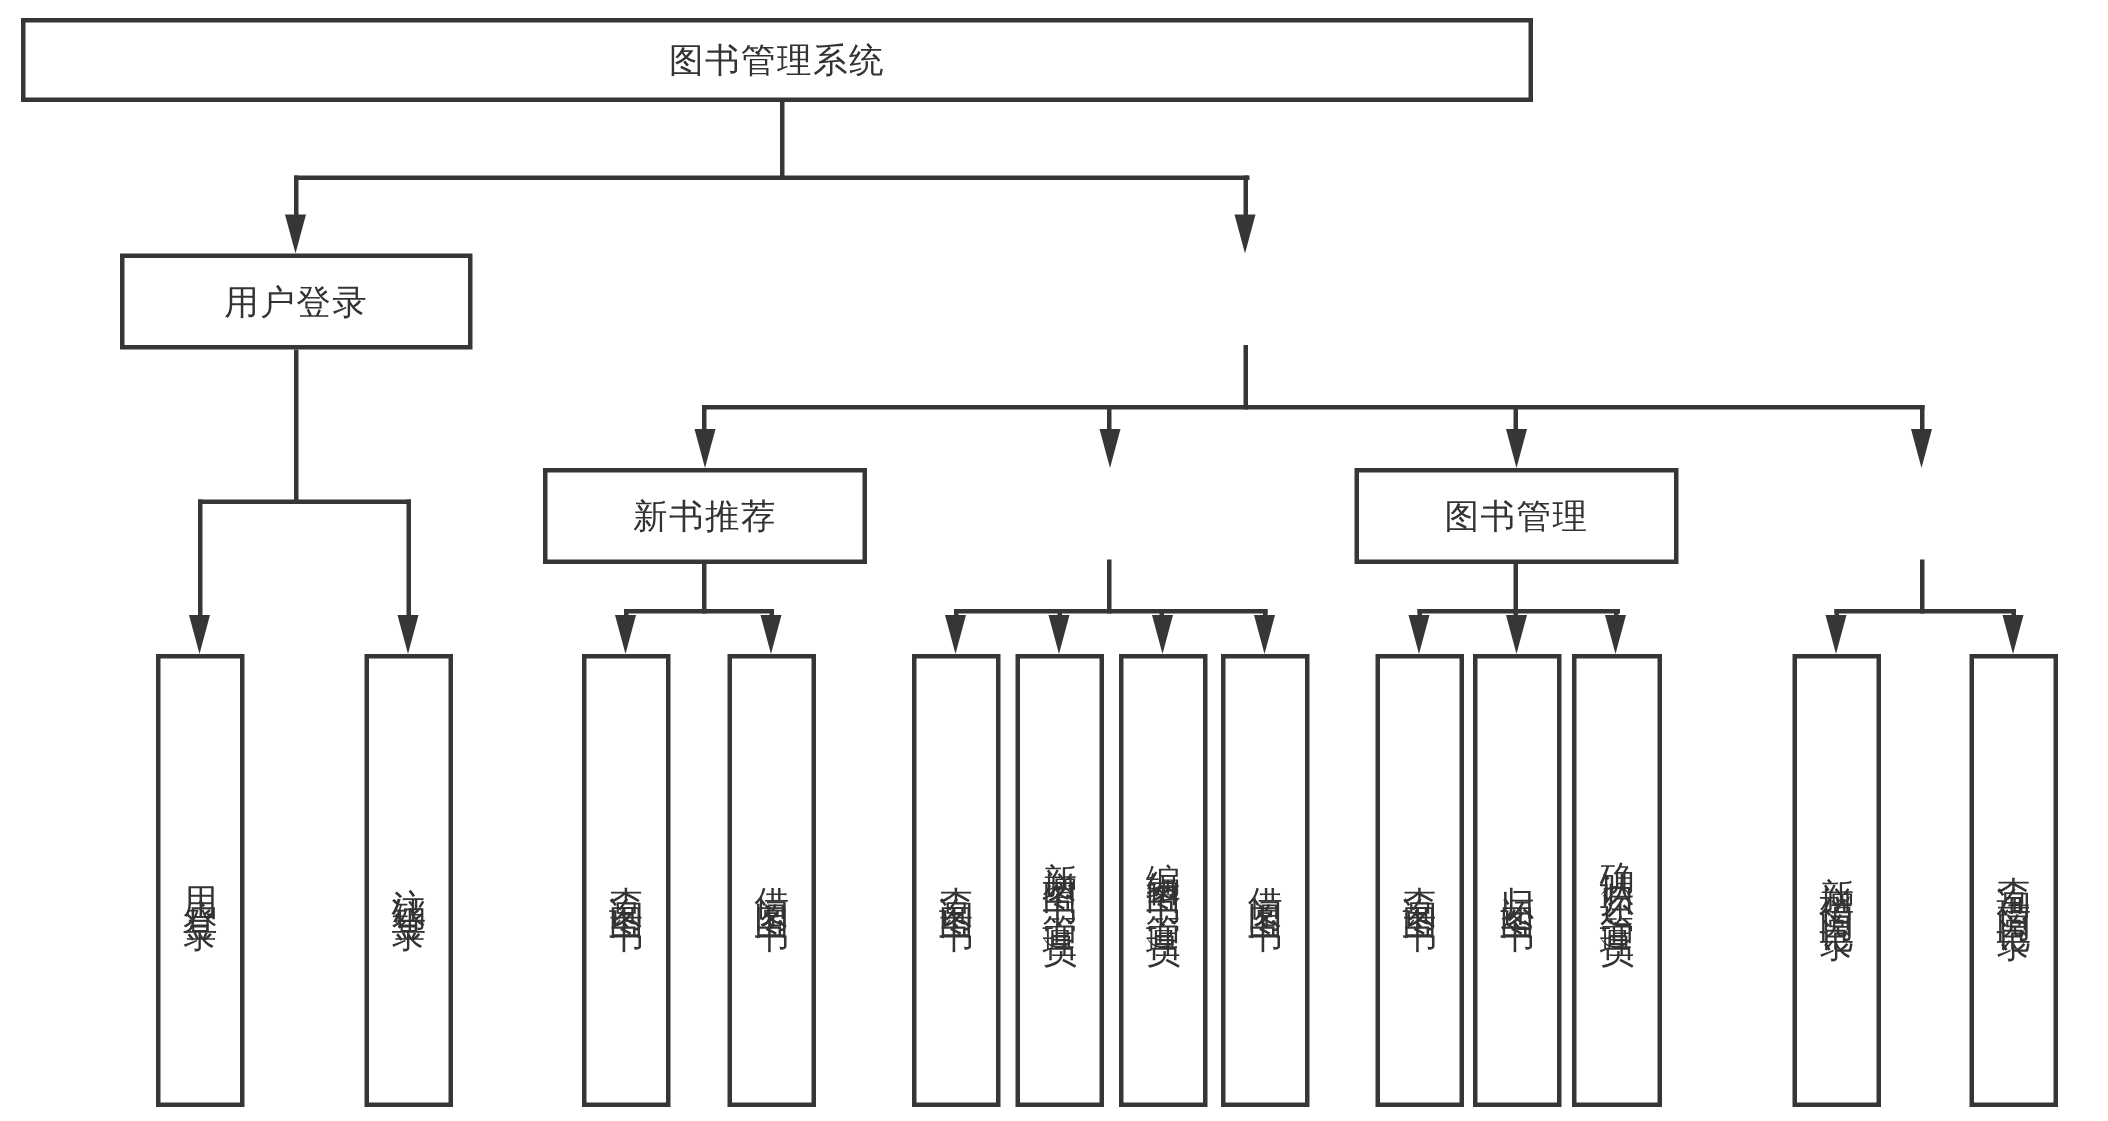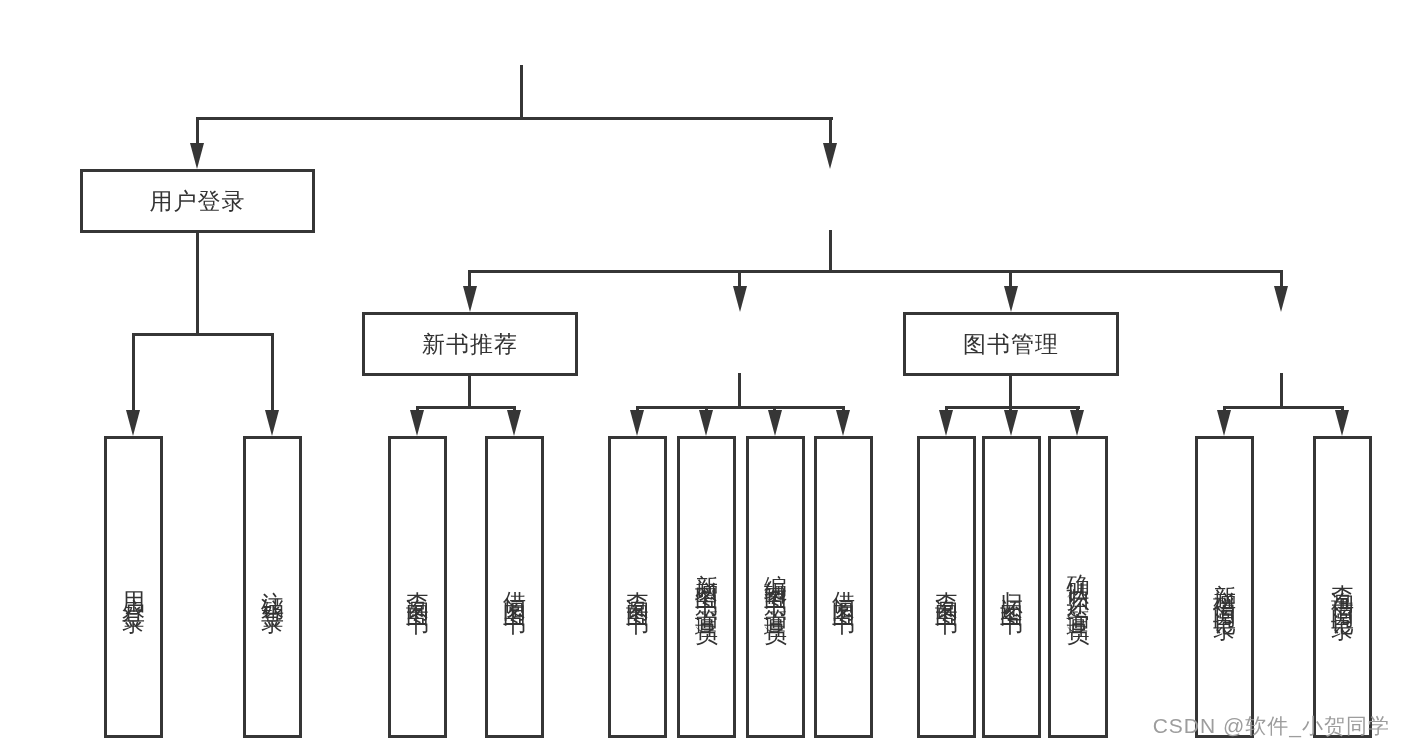--- a/index.html
+++ b/index.html
@@ -82,20 +82,23 @@
     color:var(--watermark);
     z-index:5;
     white-space:nowrap;
   }
 </style>
 </head>
 <body>
 
 <div class="canvas">
 
+  <div class="hbox" style="left:14px;top:12px;width:1008px;height:56px">
+    <span>图书管理系统</span>
+  </div>
 
   <div class="v" style="left:520px;top:65px;height:54px"></div>
   <div class="h" style="left:196px;top:117px;width:637px"></div>
   <div class="v" style="left:196px;top:117px;height:29px"></div>
   <div class="arrow" style="left:190px;top:143px"></div>
   <div class="v" style="left:829px;top:117px;height:29px"></div>
   <div class="arrow" style="left:823px;top:143px"></div>
 
   <div class="hbox" style="left:80px;top:169px;width:235px;height:64px">
     <span>用户登录</span>
@@ -197,15 +200,14 @@
     <span>确认归还（管理员）</span>
   </div>
 
   <div class="vbox" style="left:1195px;top:436px;width:59px;height:302px">
     <span>新增借阅记录</span>
   </div>
   <div class="vbox" style="left:1313px;top:436px;width:59px;height:302px">
     <span>查询借阅记录</span>
   </div>
 
-  <div class="watermark">CSDN @软件_小贺同学</div>
 
 </div>
 
 </body></html>

